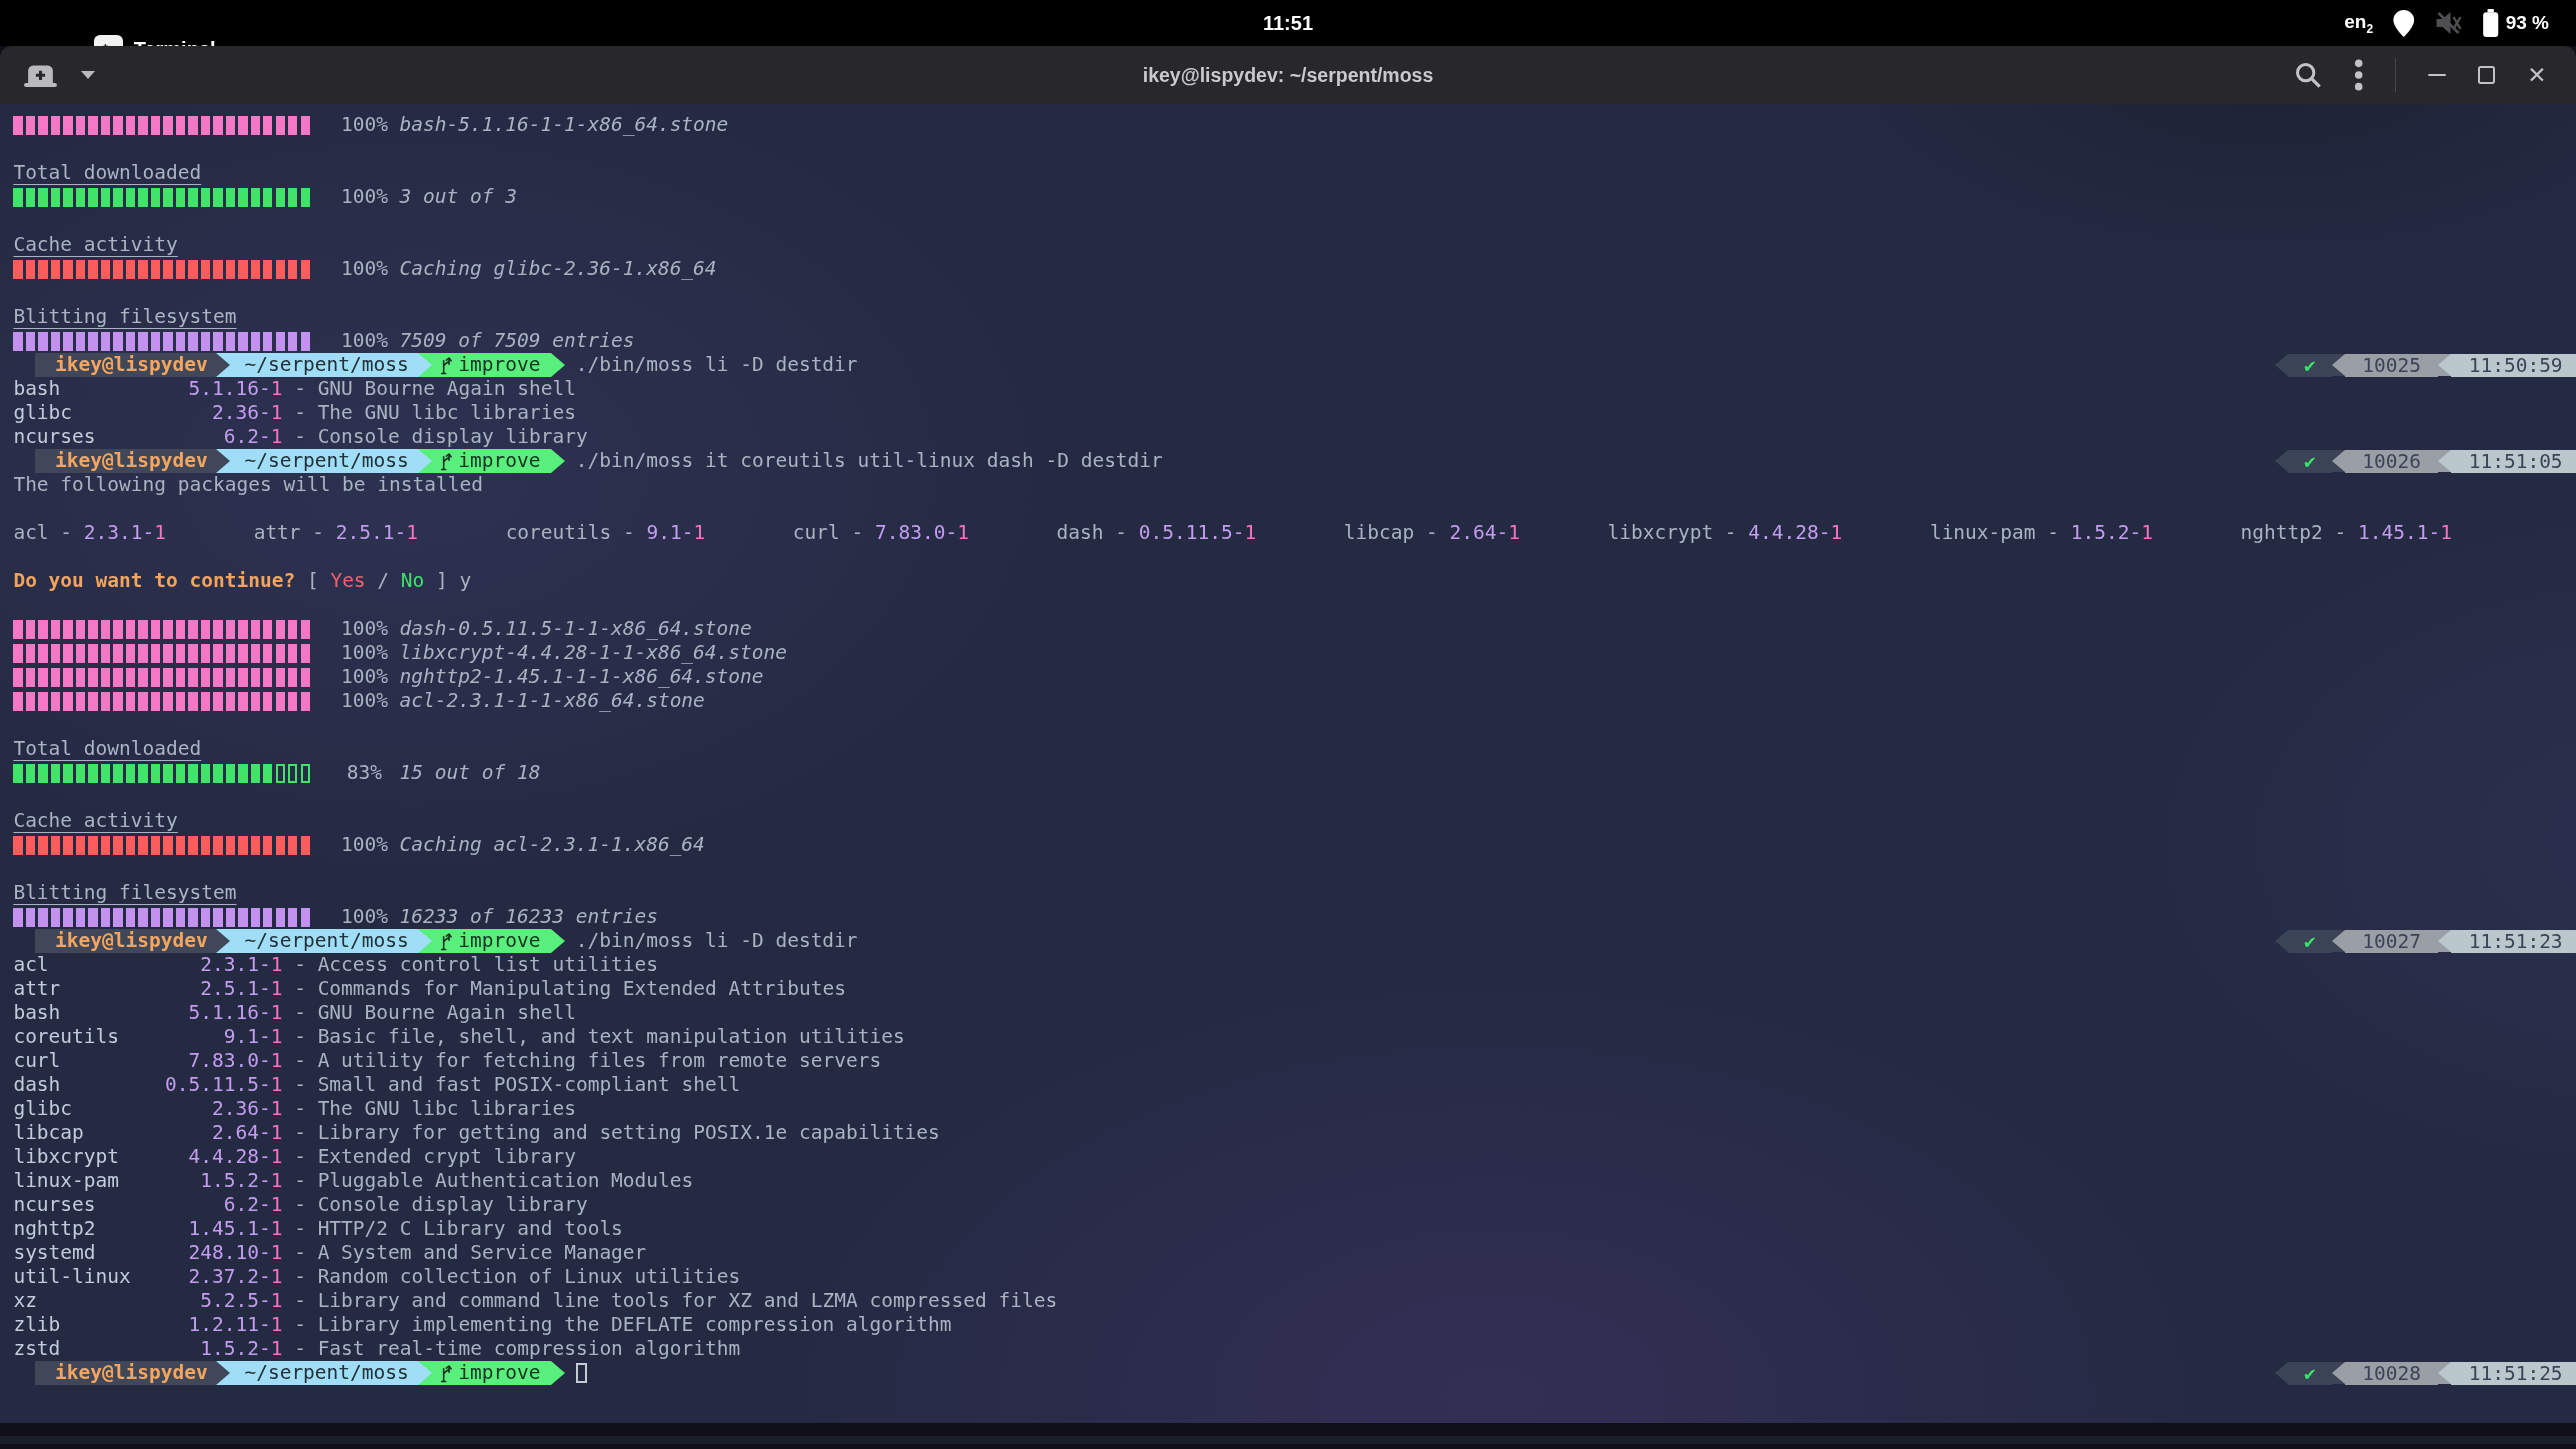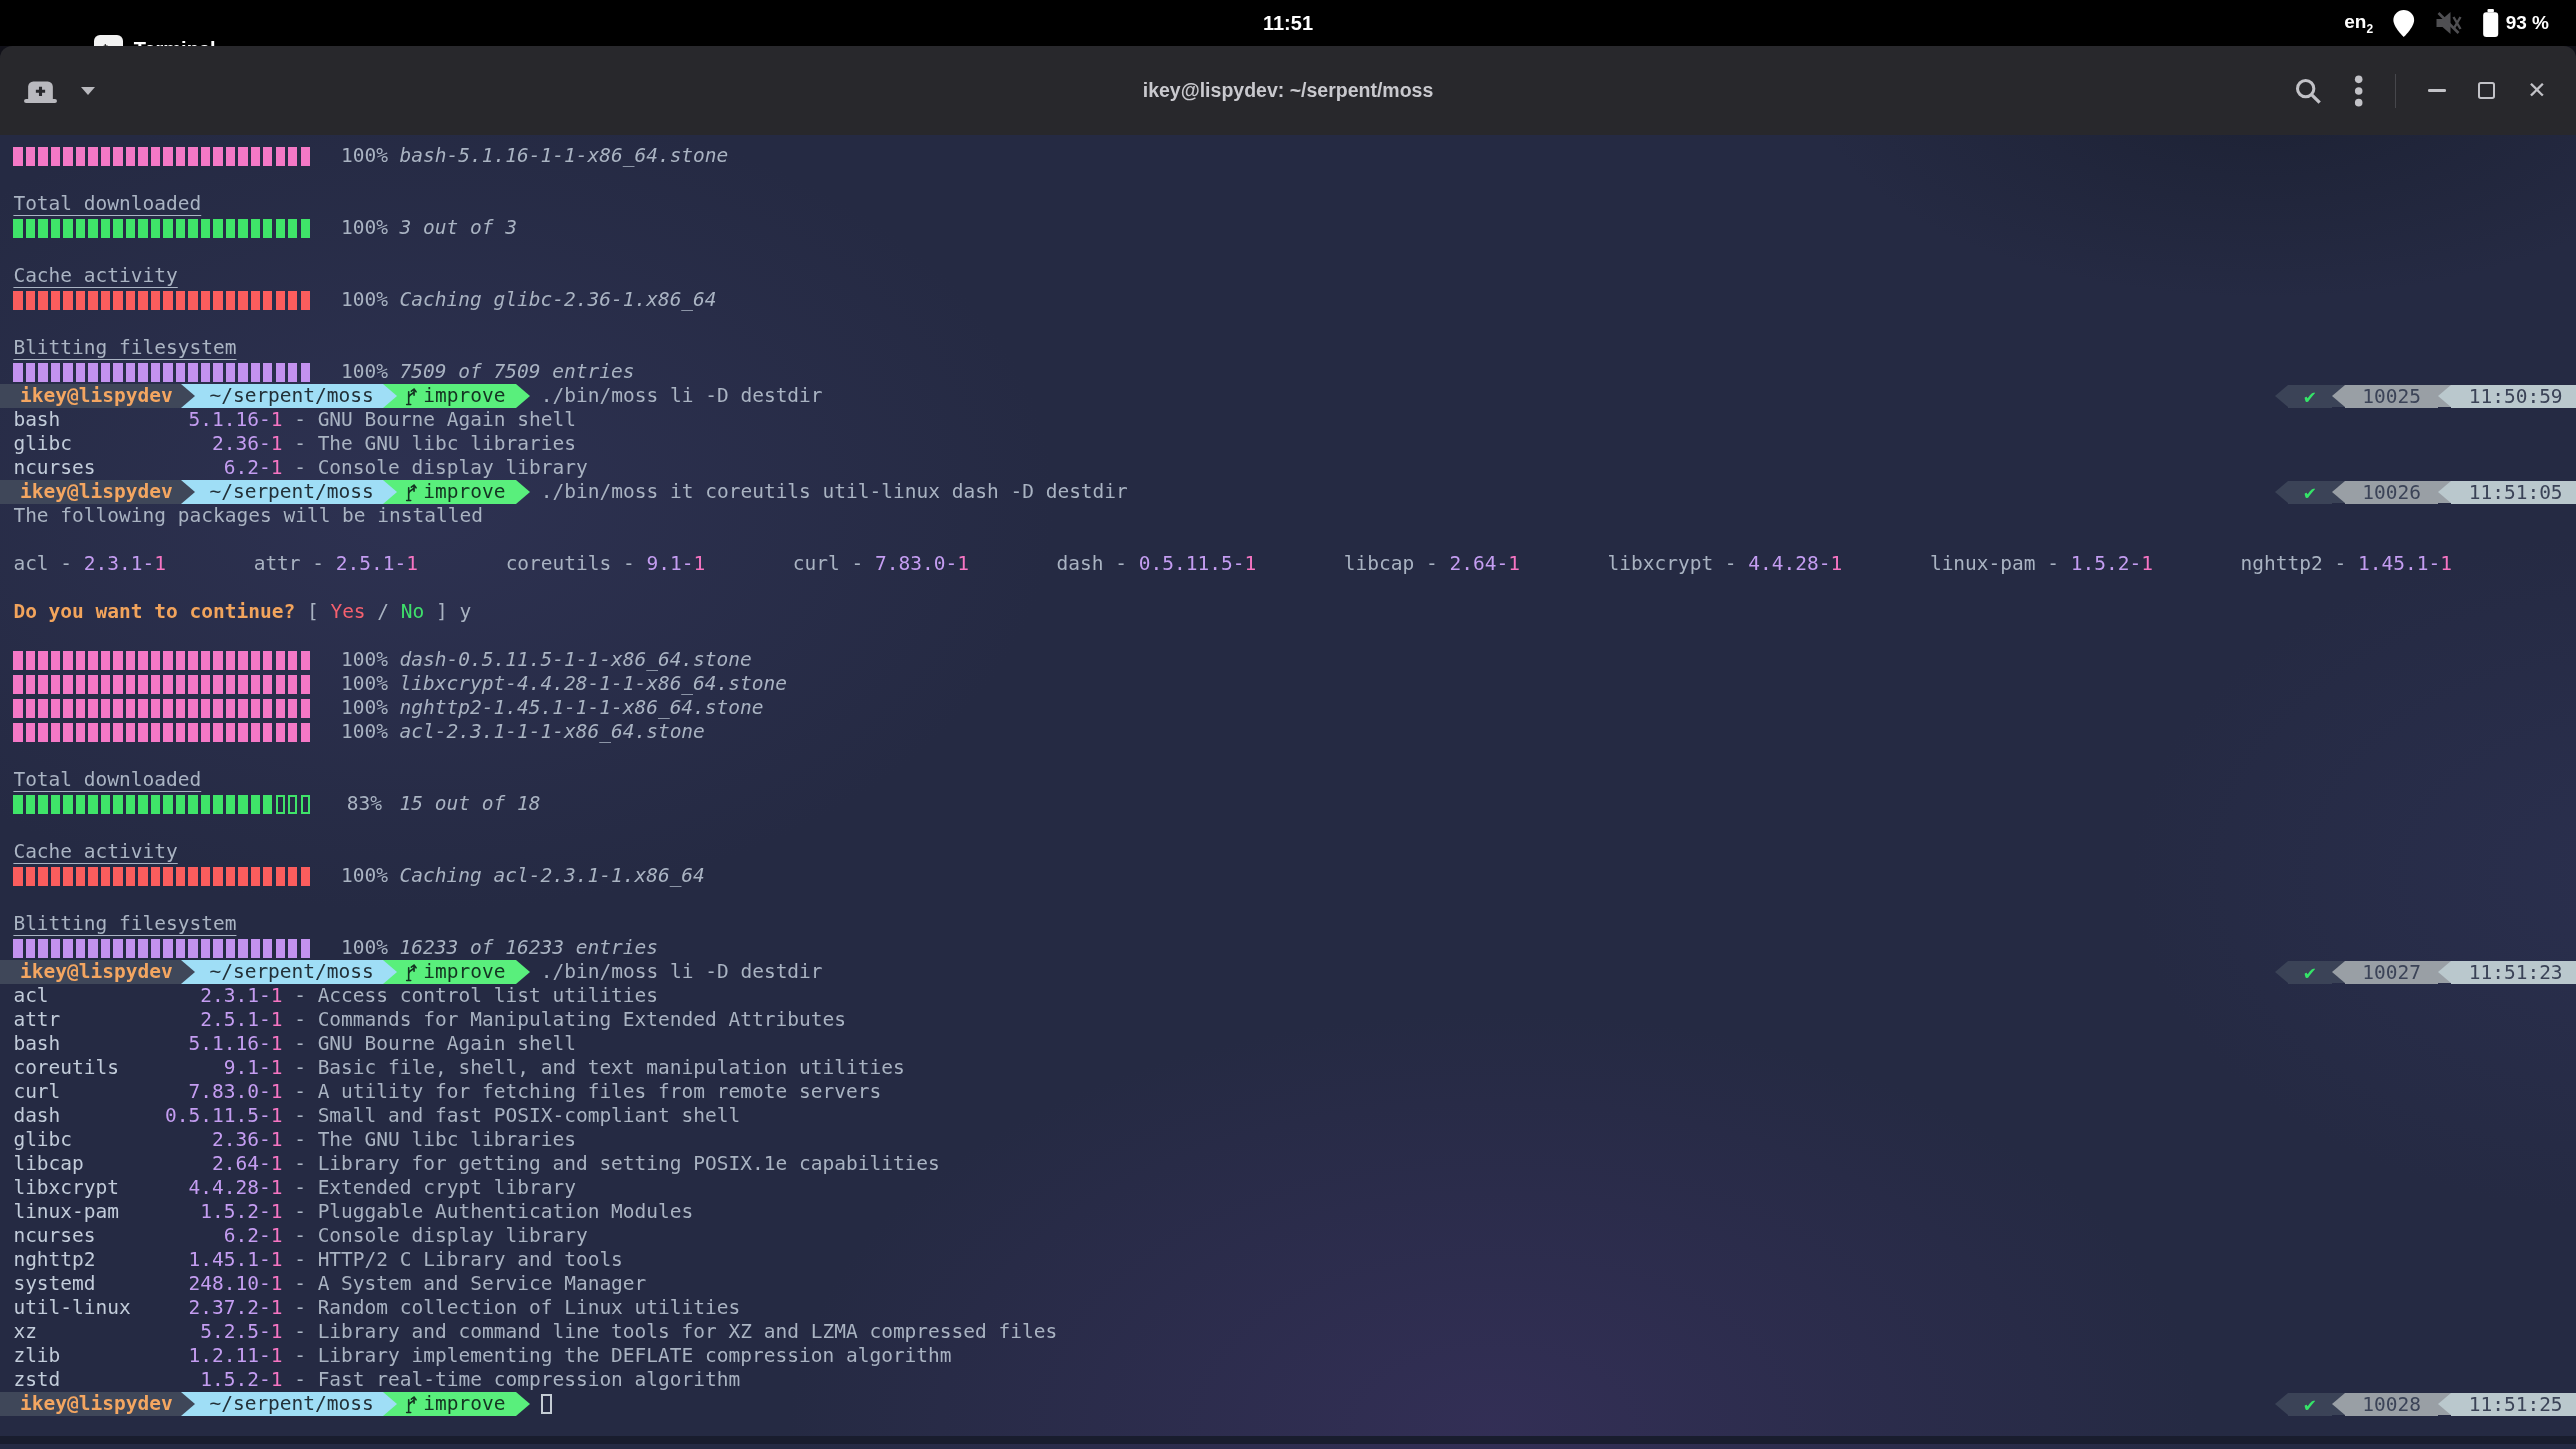--- a/index.html
+++ b/index.html
@@ -12,21 +12,21 @@
   .term-glyph{width:29.5px;height:29.5px;background:#f2f2f2;border-radius:6px;display:flex;align-items:center;justify-content:center;
     font-family:"DejaVu Sans Mono",monospace;font-weight:bold;font-size:14.8px;color:#111;letter-spacing:-1.3px;}
   .clock{position:absolute;left:0;right:0;text-align:center;font-weight:bold;font-size:20px;}
   .topbar .right{margin-left:auto;display:flex;align-items:center;gap:20px;margin-right:27px;z-index:2;}
   .kbd{font-weight:bold;font-size:19px;}
   .kbd sub{font-size:12px;}
   .batt-wrap{display:flex;align-items:center;gap:6.7px;text-align:center;}
   .pct{font-weight:bold;font-size:19px;}
   
   .window{position:absolute;left:0;top:46px;width:2576px;height:1398px;}
-  .titlebar{position:relative;height:89px;background:#28282c;border-radius:12px 12px 0 0;display:flex;align-items:center;}
+  .titlebar{position:relative;height:58px;background:#28282c;border-radius:12px 12px 0 0;display:flex;align-items:center;}
   .title{position:absolute;left:0;right:0;text-align:center;color:#c9c9ce;font-weight:bold;font-size:19.5px;}
   .tb-left{display:flex;align-items:center;gap:23px;margin-left:23px;z-index:2;}
   .tb-right{margin-left:auto;display:flex;align-items:center;gap:32px;margin-right:29.5px;z-index:2;}
   .chev{width:0;height:0;border-left:7.4px solid transparent;border-right:7.4px solid transparent;border-top:8.7px solid #b9b9be;}
   .vsep{width:1.3px;height:34px;background:#47474c;}
   .win-min{width:17.4px;height:2.7px;background:#c2c2c7;border-radius:1.3px;}
   .win-max{width:13.4px;height:13.4px;border:2.7px solid #c2c2c7;border-radius:2.7px;}
   .win-close{color:#c2c2c7;font-size:23px;line-height:23px;font-family:"DejaVu Sans",sans-serif;}
   .iconbtn{display:flex;align-items:center;justify-content:center;}
   
@@ -60,21 +60,21 @@
   .pkg-ver{display:inline-block;width:138px;text-align:right;}
   .ver{color:#c49df1;}
   .rel{color:#f675c3;}
   .cols-row{display:flex;justify-content:space-between;padding-right:124px;}
   
   .q{font-weight:bold;color:#f2a45c;}
   .yes{color:#f4606e;}
   .no{color:#3fe06b;}
   
   .seg{display:flex;align-items:center;height:24px;}
-  .seg-user{background:#3f4759;color:#f4a661;font-weight:bold;padding:0 8px 0 20px;}
+  .seg-user{background:#3f4759;color:#f4a661;font-weight:bold;padding:0 8px 0 20px;margin-left:35px;}
   .seg-path{background:#9fdef6;color:#223038;padding:0 9.4px 0 14.8px;}
   .seg-branch{background:#59ef7c;color:#143321;padding:0 10.7px 0 6.7px;gap:6px;}
   .tri{width:0;height:0;border-top:12.2px solid transparent;border-bottom:12.2px solid transparent;}
   .tri-r{border-left:14.8px solid;}
   .t-user{border-left-color:#3f4759;background:#9fdef6;}
   .t-path{border-left-color:#9fdef6;background:#59ef7c;}
   .t-branch{border-left-color:#59ef7c;}
   .cmd{margin-left:10.7px;color:#a9b3c2;}
   .cursor{margin-left:10.7px;margin-top:2px;width:11.4px;height:19.5px;border:2px solid #c4ccd4;box-sizing:border-box;display:inline-block;}
   

